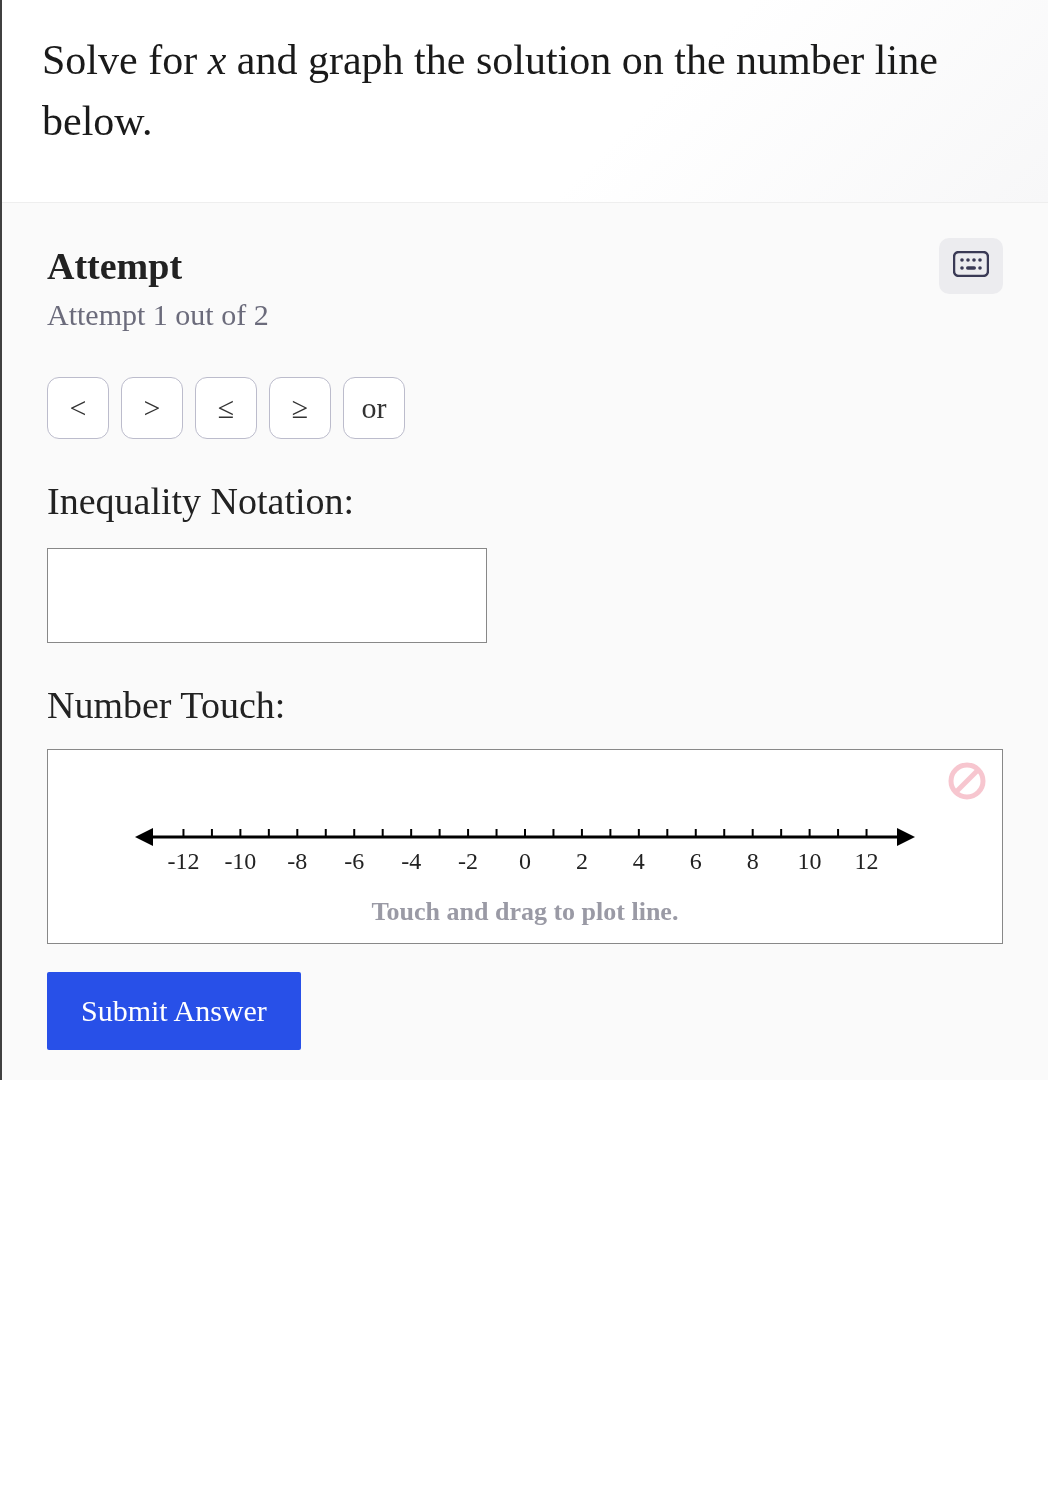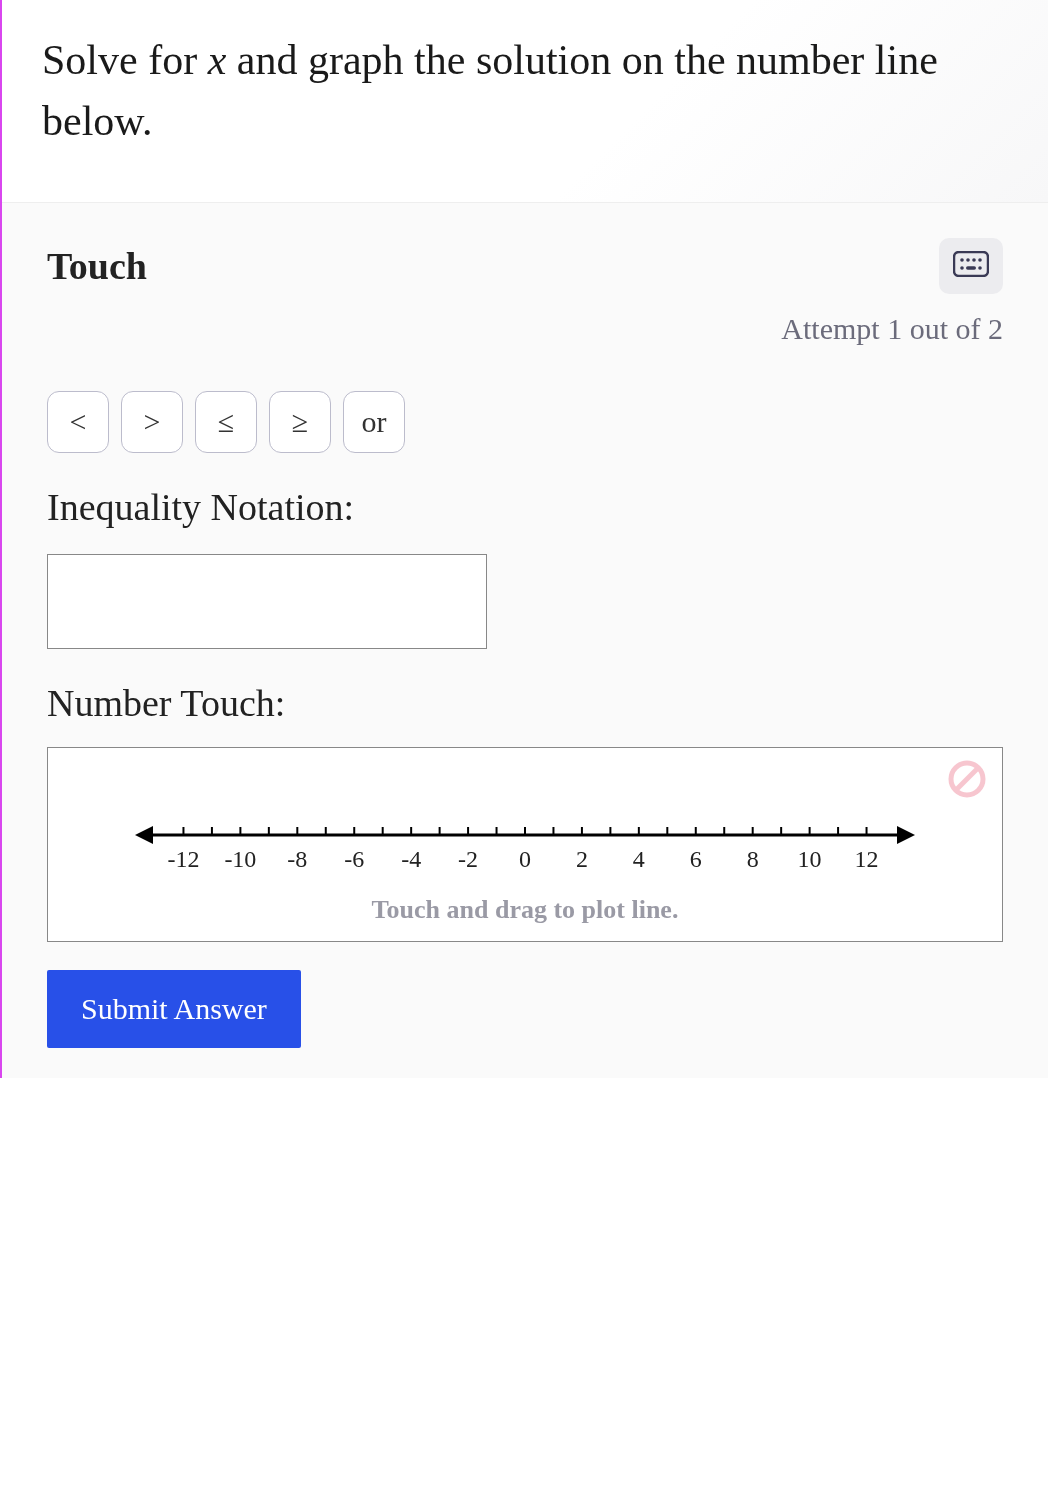--- a/index.html
+++ b/index.html
@@ -3,21 +3,21 @@
 <meta charset="utf-8">
 <style>
   * { box-sizing: border-box; }
   body {
     margin: 0;
     font-family: Georgia, 'Times New Roman', serif;
     background: #fff;
     width: 1048px;
   }
   .page {
-    border-left: 2px solid #d946ef;
+    border-left: 2px solid #404040;
     padding: 0;
   }
   .question-area {
     padding: 30px 40px 50px 40px;
     background: linear-gradient(135deg, #fff 60%, #f7f7f8 100%);
   }
   .question-text {
     font-size: 42px;
     line-height: 1.45;
     color: #1a1a1a;
@@ -55,22 +55,21 @@
     background: #ececef;
     border-radius: 10px;
     display: flex;
     align-items: center;
     justify-content: center;
     cursor: pointer;
   }
   .attempt {
     font-size: 30px;
     color: #6b6b7b;
-    margin-top: 18px;
-    text-align: right;
+    margin-top: 4px;
   }
   .op-row {
     display: flex;
     gap: 12px;
     margin-top: 45px;
   }
   .op-btn {
     min-width: 62px;
     height: 62px;
     padding: 0 14px;
@@ -85,21 +84,21 @@
     cursor: pointer;
     color: #333;
   }
   .op-btn.or {
     font-family: Georgia, serif;
     font-size: 30px;
   }
   .label {
     font-size: 38px;
     color: #222;
-    margin-top: 32px;
+    margin-top: 40px;
   }
   .notation-input {
     width: 440px;
     height: 95px;
     border: 1.5px solid #888;
     background: #fff;
     margin-top: 25px;
     font-size: 28px;
     padding: 10px;
     font-family: Georgia, serif;
@@ -151,21 +150,21 @@
 
 <div class="page">
   <div class="question-area">
     <div class="question-text">
       <span>Solve for </span><span class="var">x</span><span> and graph the solution on the number line below.</span>
     </div>
   </div>
 
   <div class="answer-section">
     <div class="answer-header">
-      <div class="answer-title">Touch</div>
+      <div class="answer-title">Attempt</div>
       <div class="keypad-btn">
         <span>
           <svg width="36" height="26" viewBox="0 0 36 26">
             <rect x="1" y="1" width="34" height="24" rx="5" ry="5" fill="none" stroke="#3a3a55" stroke-width="2.5"></rect>
             <circle cx="9" cy="9" r="1.8" fill="#3a3a55"></circle>
             <circle cx="15" cy="9" r="1.8" fill="#3a3a55"></circle>
             <circle cx="21" cy="9" r="1.8" fill="#3a3a55"></circle>
             <circle cx="27" cy="9" r="1.8" fill="#3a3a55"></circle>
             <circle cx="9" cy="17" r="1.8" fill="#3a3a55"></circle>
             <rect x="13" y="15.2" width="10" height="3.6" rx="1.8" fill="#3a3a55"></rect>

